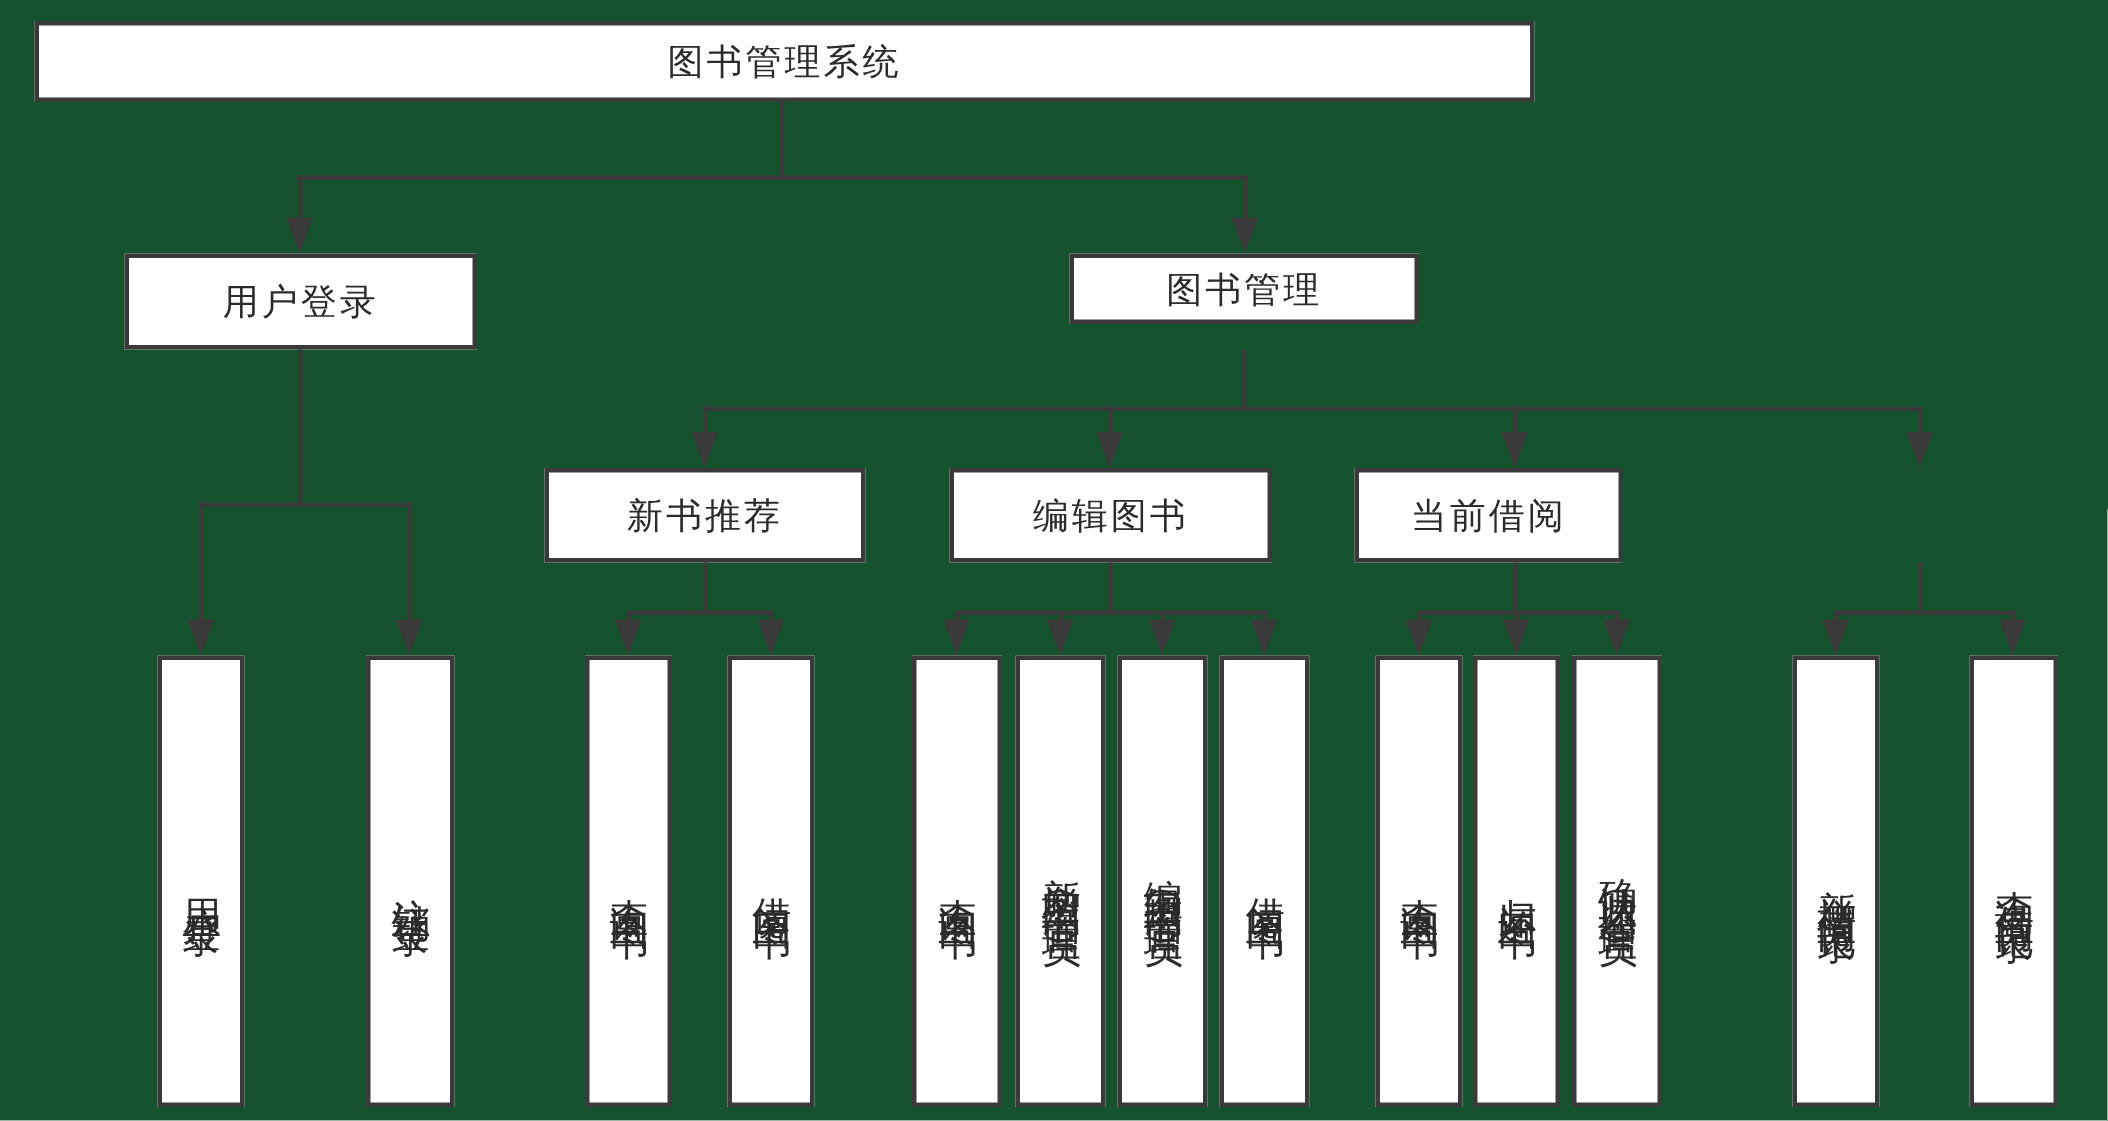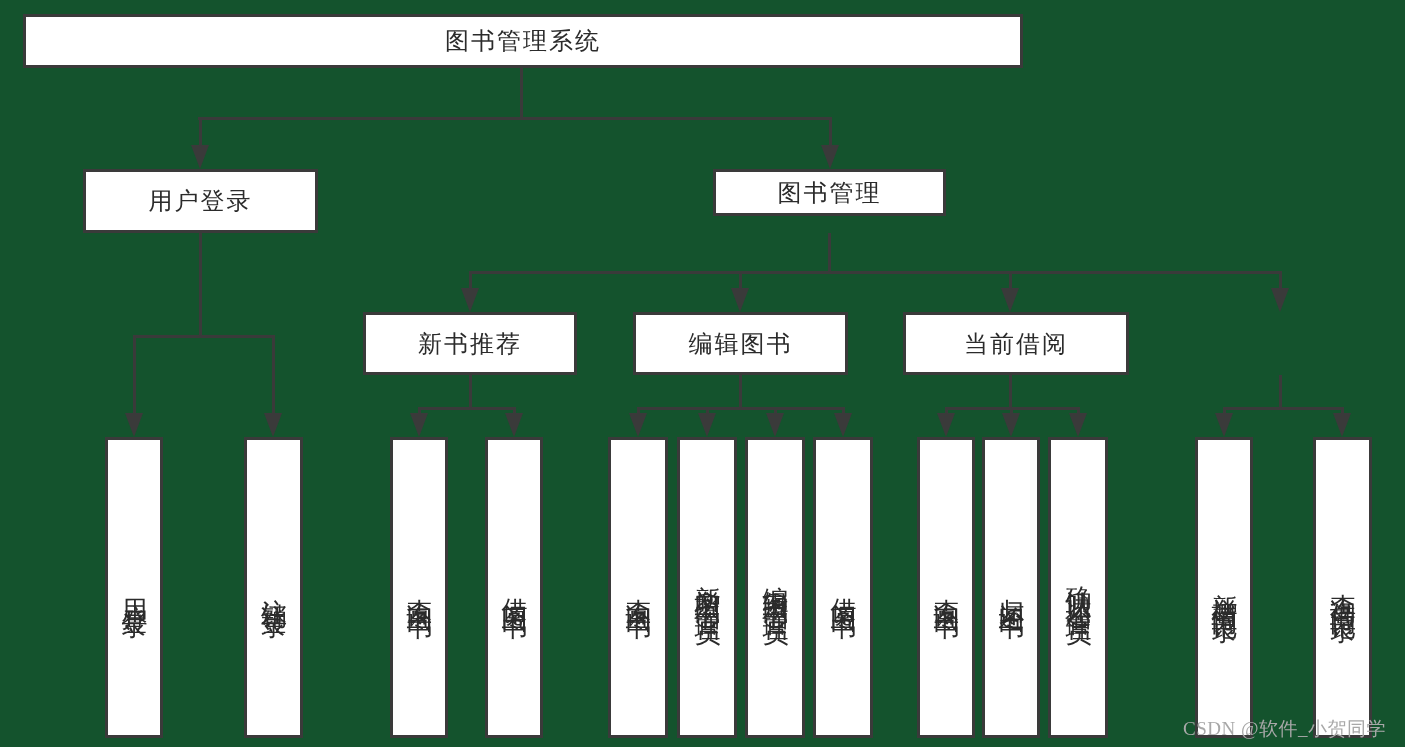--- a/index.html
+++ b/index.html
@@ -90,21 +90,21 @@
   <div class="arrowhead" style="left:461px; top:288px;"></div>
   <div class="line vline" style="left:739px; top:271px; height:24px;"></div>
   <div class="arrowhead" style="left:731px; top:288px;"></div>
   <div class="line vline" style="left:1009px; top:271px; height:24px;"></div>
   <div class="arrowhead" style="left:1001px; top:288px;"></div>
   <div class="line vline" style="left:1279px; top:271px; height:24px;"></div>
   <div class="arrowhead" style="left:1271px; top:288px;"></div>
 
   <div class="node h-node" style="left:363px; top:312px; width:214px; height:63px;">新书推荐</div>
   <div class="node h-node" style="left:633px; top:312px; width:215px; height:63px;">编辑图书</div>
-  <div class="node h-node" style="left:903px; top:312px; width:226px; height:63px;">当前借阅</div>
+  <div class="node h-node" style="left:903px; top:312px; width:179px; height:63px;">当前借阅</div>
 
   <div class="line vline" style="left:469px; top:375px; height:34px;"></div>
   <div class="line hline" style="left:418px; top:407px; width:98px;"></div>
   <div class="line vline" style="left:418px; top:407px; height:12px;"></div>
   <div class="arrowhead" style="left:410px; top:413px;"></div>
   <div class="line vline" style="left:513px; top:407px; height:12px;"></div>
   <div class="arrowhead" style="left:505px; top:413px;"></div>
 
   <div class="line vline" style="left:739px; top:375px; height:34px;"></div>
   <div class="line hline" style="left:637px; top:407px; width:208px;"></div>
@@ -144,15 +144,14 @@
   <div class="node v-node" style="left:745px; width:60px;">编辑图书（管理员）</div>
   <div class="node v-node" style="left:813px; width:60px;">借阅图书</div>
 
   <div class="node v-node" style="left:917px; width:58px;">查询图书</div>
   <div class="node v-node" style="left:982px; width:58px;">归还图书</div>
   <div class="node v-node" style="left:1048px; width:60px;">确认归还（管理员）</div>
 
   <div class="node v-node" style="left:1195px; width:58px;">新增借阅记录</div>
   <div class="node v-node" style="left:1313px; width:59px;">查询借阅记录</div>
 
-  <div class="watermark">CSDN @软件_小贺同学</div>
 
 </div>
 
 </body></html>

